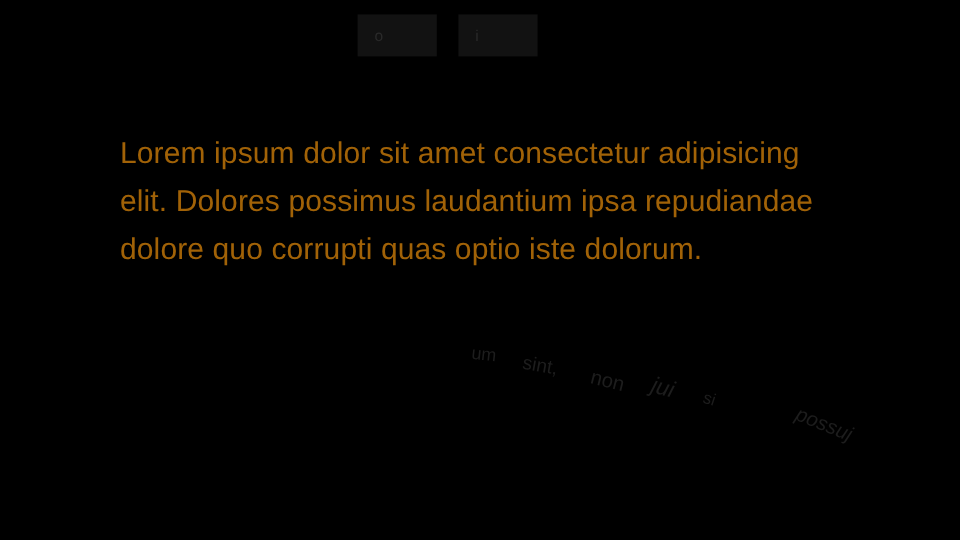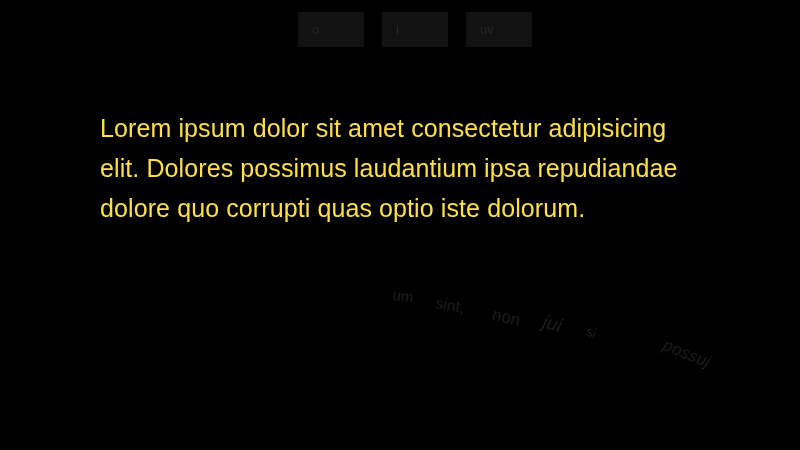--- a/index.html
+++ b/index.html
@@ -47,21 +47,21 @@
   .tool-btn.b3 { width: 66px; }
 
   
   .paragraph {
     position: absolute;
     left: 100px;
     top: 108px;
     width: 590px;
     font-size: 25px;
     line-height: 40px;
-    color: #fde047;
+    color: #a16207;
     letter-spacing: 0.1px;
     font-weight: 400;
   }
 
   
   .curve-line {
     position: absolute;
     left: 392px;
     top: 278px;
     width: 320px;
@@ -81,21 +81,20 @@
   .cw3 { left: 148px; top: 32px; font-size: 19px; font-style: italic; transform: rotate(16deg); }
   .cw4 { left: 192px; top: 44px; font-size: 14px; transform: rotate(18deg); }
   .cw6 { left: 268px; top: 56px; font-size: 17px; font-style: italic; transform: rotate(22deg); }
 </style>
 </head>
 <body>
 
 <div class="toolbar">
   <button class="tool-btn b1">o</button>
   <button class="tool-btn b2">i</button>
-  <button class="tool-btn b3">uv</button>
 </div>
 
 <div class="paragraph">Lorem ipsum dolor sit amet consectetur adipisicing elit. Dolores possimus laudantium ipsa repudiandae dolore quo corrupti quas optio iste dolorum.</div>
 
 <div class="curve-line">
   <span class="curve-word cw0">um</span>
   <span class="curve-word cw1">sint,</span>
   <span class="curve-word cw2">non</span>
   <span class="curve-word cw3">jui</span>
   <span class="curve-word cw4">si</span>

